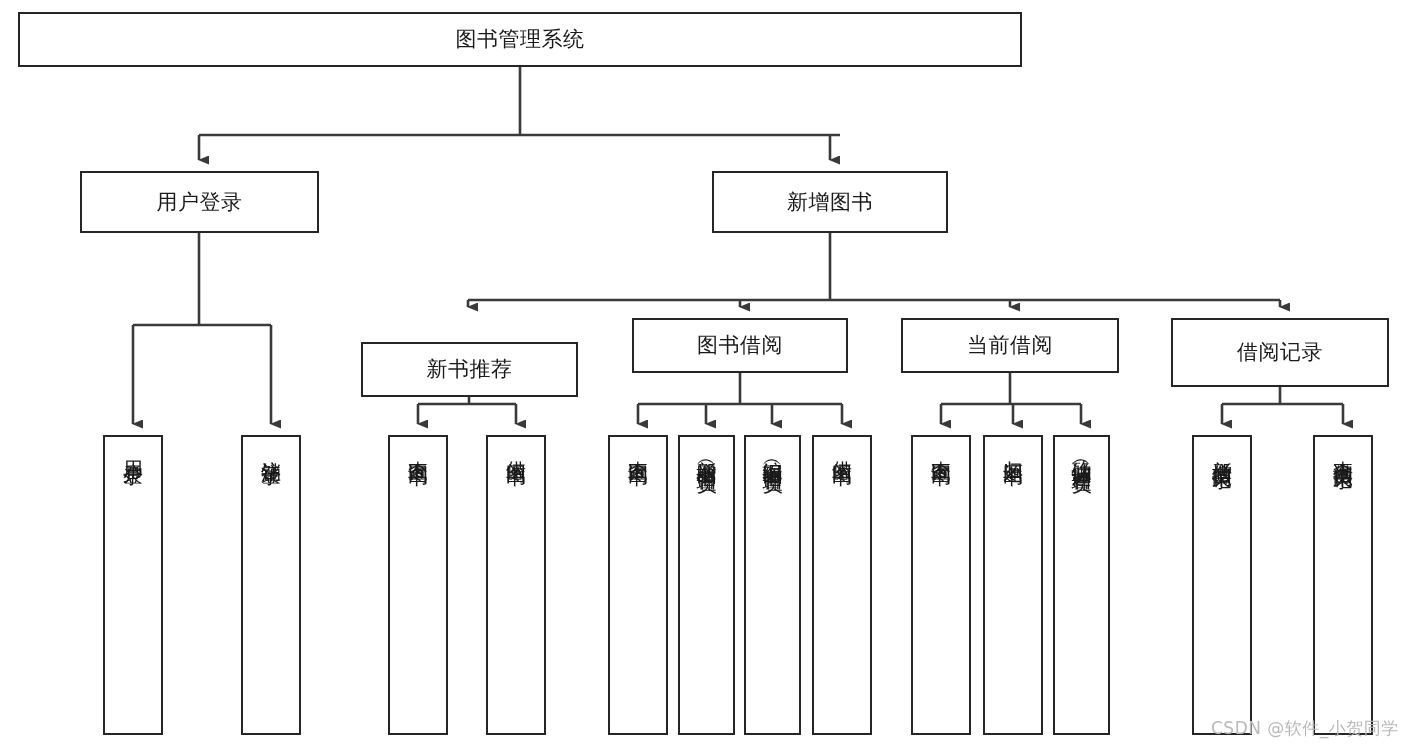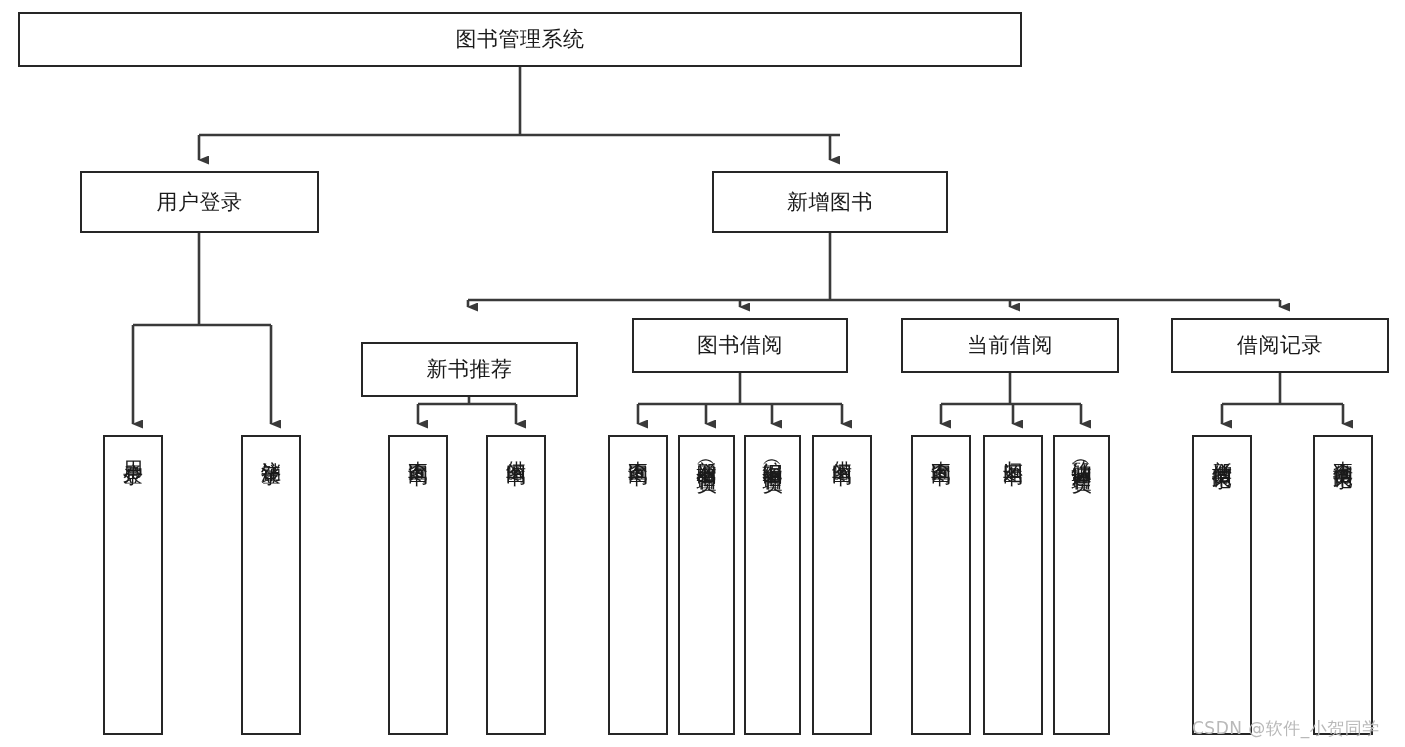--- a/index.html
+++ b/index.html
@@ -55,20 +55,21 @@
     width: 1405px;
     height: 747px;
     pointer-events: none;
   }
   .watermark {
     position: absolute;
     color: #b9b9b9;
     font-size: 17px;
     white-space: nowrap;
     letter-spacing: 0.5px;
+    padding-left: 19px;
   }
 </style>
 </head>
 <body>
 
 <div id="diagram-root">
 
   <svg class="connector-layer" width="1405" height="747" viewBox="0 0 1405 747">
     <defs>
       <marker id="arrowhead" markerWidth="9" markerHeight="11" refX="4.5" refY="10" orient="auto" markerUnits="userSpaceOnUse">
@@ -138,21 +139,21 @@
 
   <div class="node-box" style="left:361px; top:318px; width:217px; height:55px;margin-top:24px;">
     <span class="node-label">新书推荐</span>
   </div>
   <div class="node-box" style="left:632px; top:318px; width:216px; height:55px;">
     <span class="node-label">图书借阅</span>
   </div>
   <div class="node-box" style="left:901px; top:318px; width:218px; height:55px;">
     <span class="node-label">当前借阅</span>
   </div>
-  <div class="node-box" style="left:1171px; top:318px; width:218px; height:55px;">
+  <div class="node-box" style="left:1171px; top:318px; width:218px; height:69px;">
     <span class="node-label">借阅记录</span>
   </div>
 
   <div class="node-box vertical" style="left:103px; top:435px; width:60px; height:300px;">
     <span class="node-label">用户登录</span>
   </div>
   <div class="node-box vertical" style="left:241px; top:435px; width:60px; height:300px;">
     <span class="node-label">注销登录</span>
   </div>
   <div class="node-box vertical" style="left:388px; top:435px; width:60px; height:300px;">

